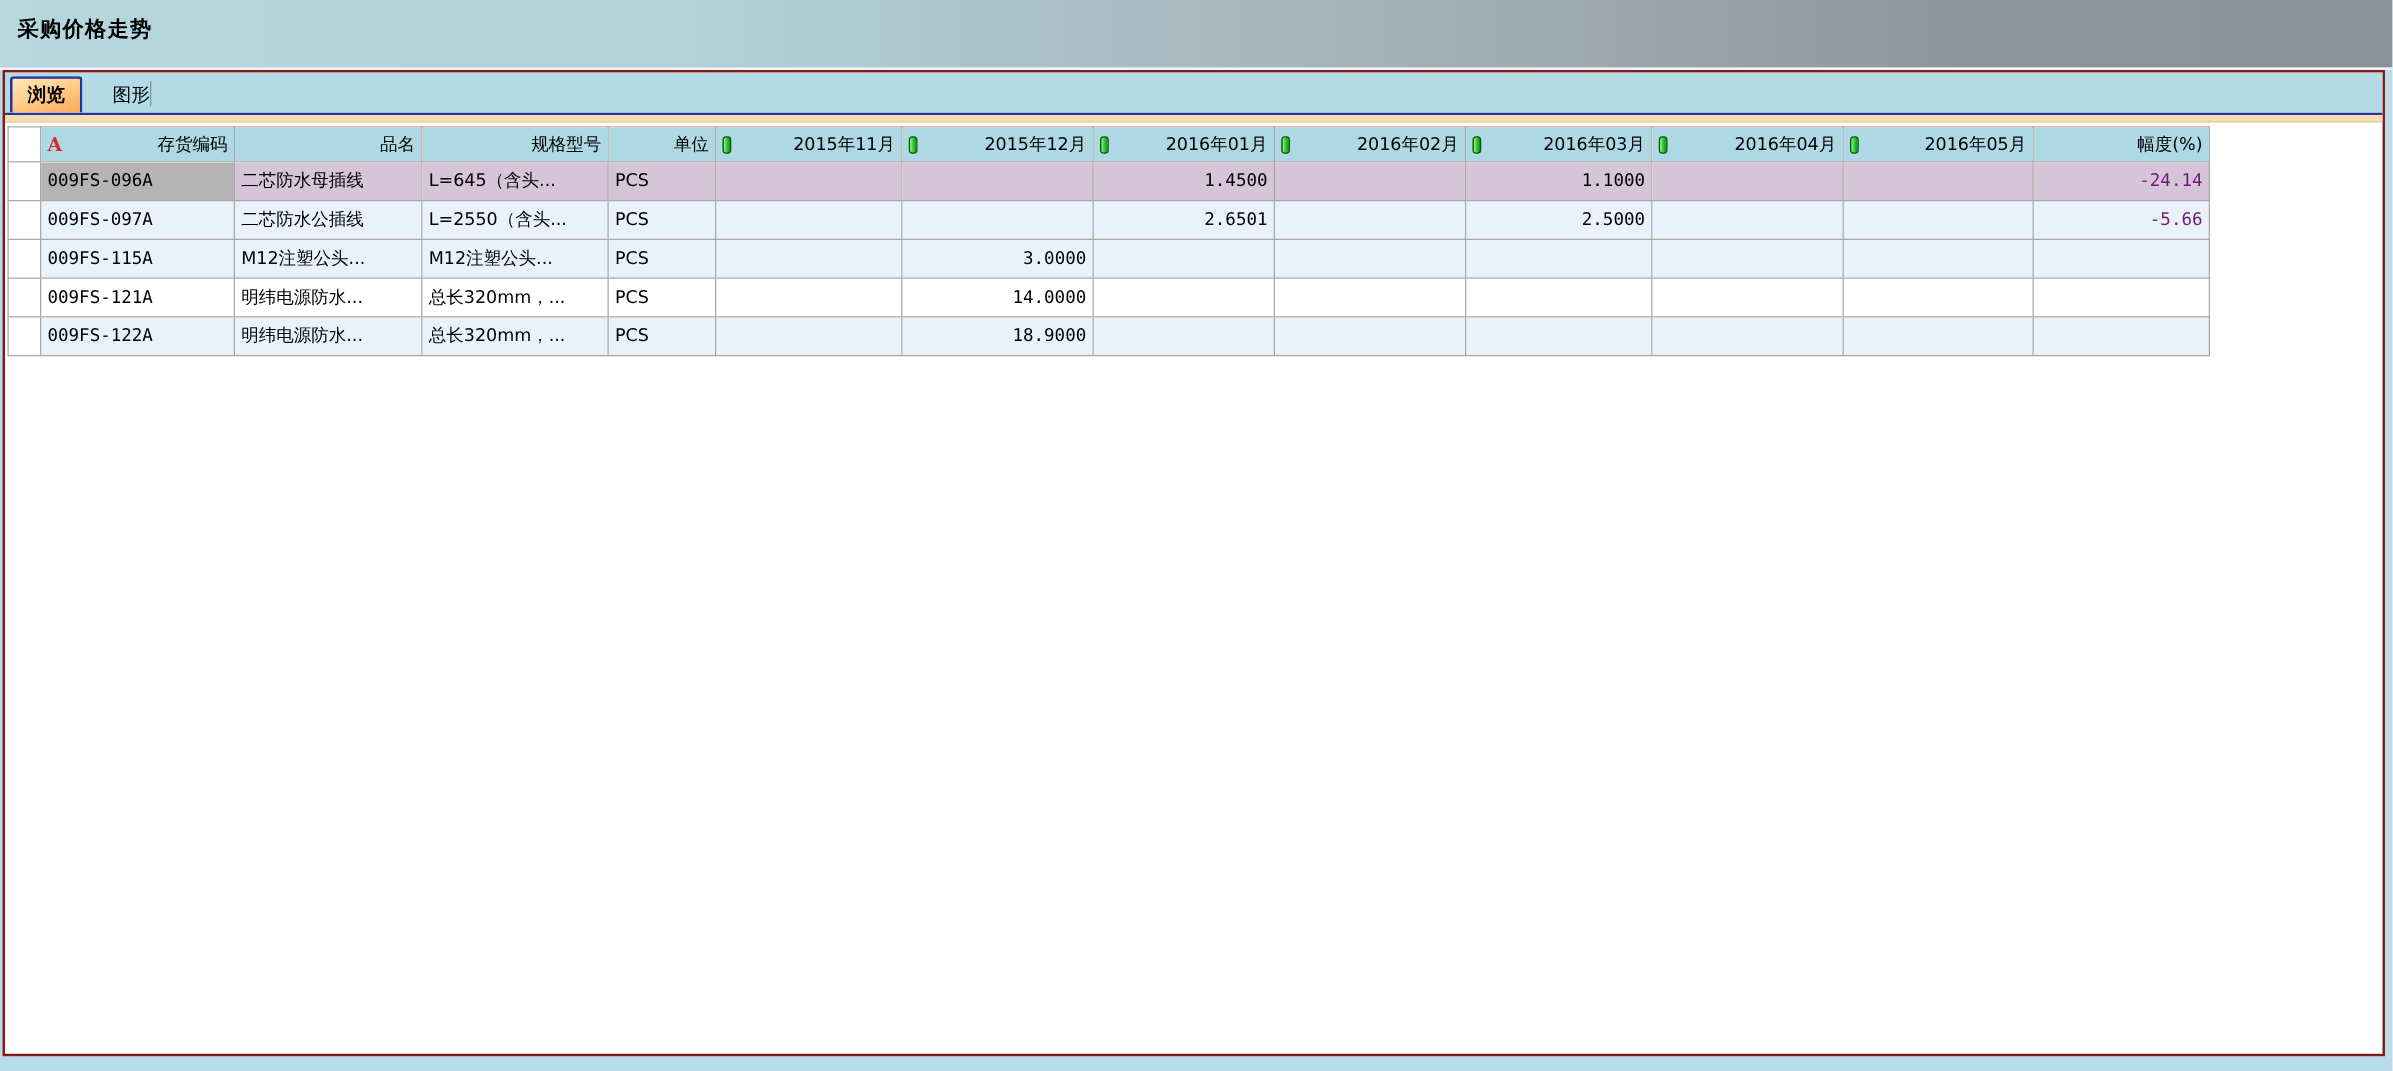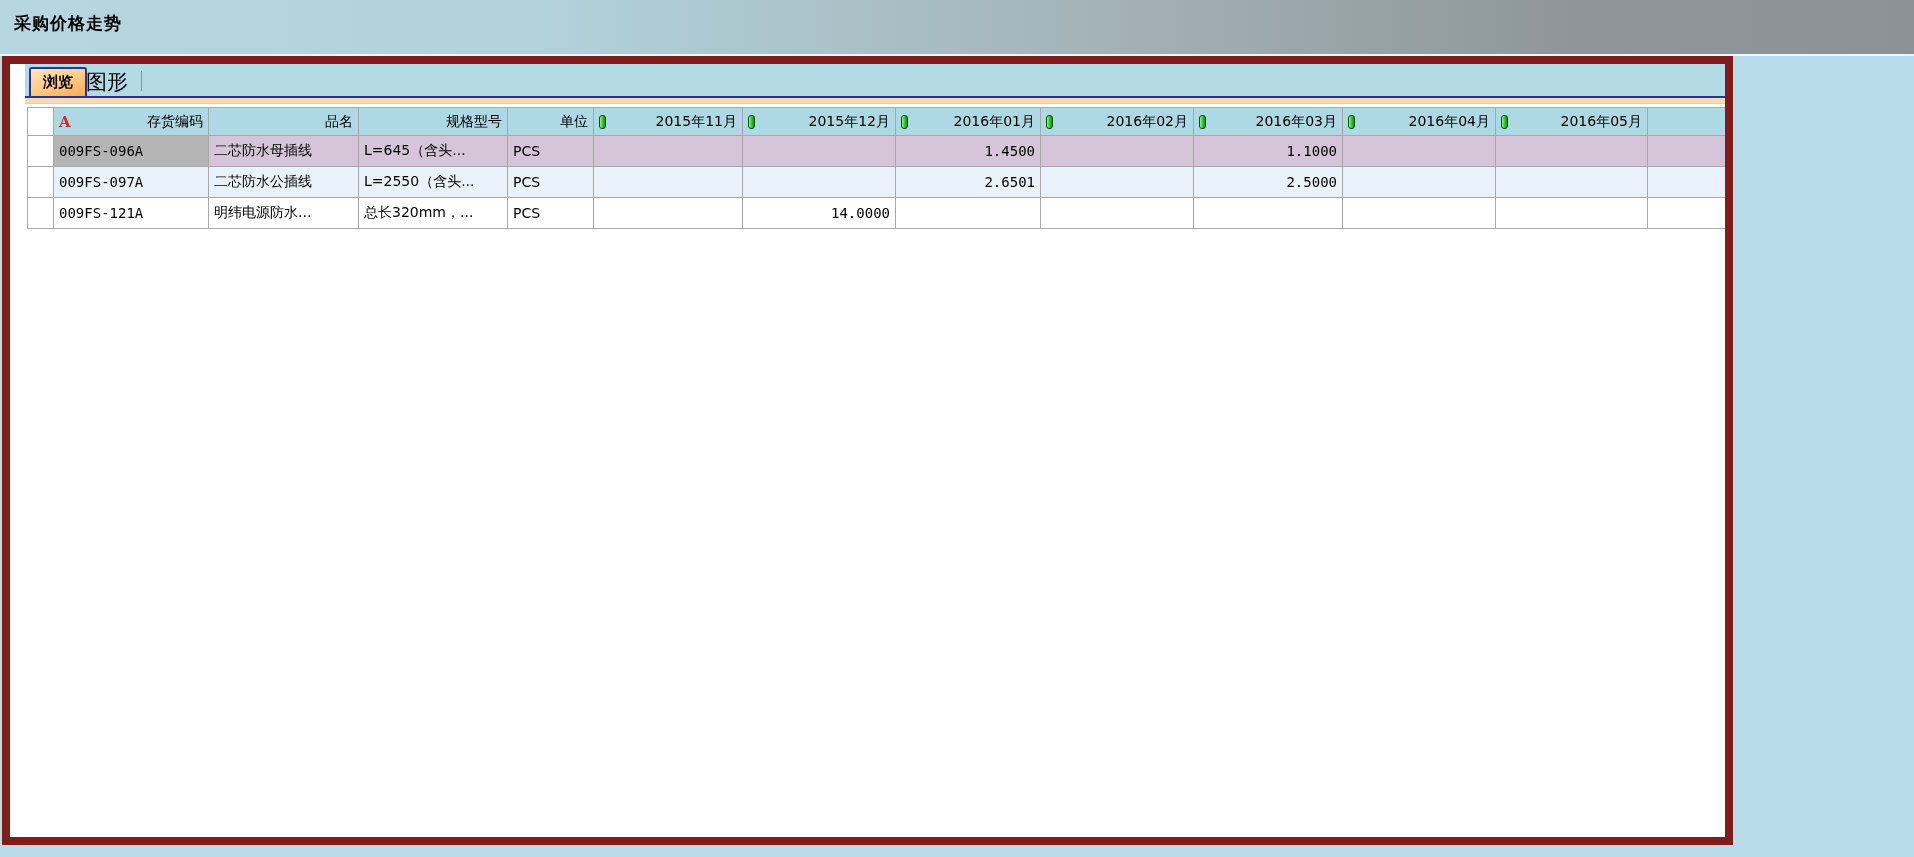--- a/index.html
+++ b/index.html
@@ -24,48 +24,47 @@
     letter-spacing: 1px;
   }
   .top-gap {
     position: absolute; left: 0; top: 54px;
     width: 1914px; height: 2px; background: #eef5f8;
   }
 
   
   .panel {
     position: absolute; left: 2px; top: 56px;
-    width: 1731px; height: 789px;
+    width: 1906px; height: 789px;
     background: #ffffff;
-    border: 8px solid #7f1d1d;
+    border: 2px solid #7f1d1d;
     overflow: hidden;
-    padding-left: 15px;
   }
 
   
   .tabstrip {
     position: relative;
     height: 32px;
     background: #b4dae6;
   }
   .tab-active {
     position: absolute; left: 4px; bottom: 0;
     width: 58px; height: 29px;
     background: linear-gradient(160deg, #ffe7b8 0%, #ffcf8d 45%, #fba856 100%);
     border: 2px solid #26359b; border-bottom: none;
     border-radius: 3px 3px 0 0;
     display: flex; align-items: center; justify-content: center;
     font-size: 15px; font-weight: bold; color: #000;
     cursor: pointer;
   }
   .tab-inactive {
-    position: absolute; left: 59px; bottom: 1px;
+    position: absolute; left: 78px; bottom: 1px;
     width: 46px; height: 26px;
     display: flex; align-items: center; justify-content: center;
-    font-size: 21px; color: #000;
+    font-size: 15px; color: #000;
     cursor: pointer;
   }
   .tab-sep {
     position: absolute; left: 116px; bottom: 5px;
     width: 1px; height: 20px; background: #7d93a8;
   }
   .navy-line { height: 2px; background: #26359b; }
   .wheat-strip { height: 6px; background: #f3ddb0; border-bottom: 1px solid #e6cf9d; }
 
   
@@ -194,28 +193,58 @@
             <td class="cell-text">PCS</td>
             <td class="cell-num"></td>
             <td class="cell-num"></td>
             <td class="cell-num">2.6501</td>
             <td class="cell-num"></td>
             <td class="cell-num">2.5000</td>
             <td class="cell-num"></td>
             <td class="cell-num"></td>
             <td class="cell-num cell-range">-5.66</td>
           </tr>
+          <tr class="alt">
+            <td class="indicator"></td>
+            <td class="cell-code">009FS-115A</td>
+            <td class="cell-text">M12注塑公头...</td>
+            <td class="cell-text">M12注塑公头...</td>
+            <td class="cell-text">PCS</td>
+            <td class="cell-num"></td>
+            <td class="cell-num">3.0000</td>
+            <td class="cell-num"></td>
+            <td class="cell-num"></td>
+            <td class="cell-num"></td>
+            <td class="cell-num"></td>
+            <td class="cell-num"></td>
+            <td class="cell-num cell-range"></td>
+          </tr>
           <tr>
             <td class="indicator"></td>
             <td class="cell-code">009FS-121A</td>
             <td class="cell-text">明纬电源防水...</td>
             <td class="cell-text">总长320mm，...</td>
             <td class="cell-text">PCS</td>
             <td class="cell-num"></td>
             <td class="cell-num">14.0000</td>
+            <td class="cell-num"></td>
+            <td class="cell-num"></td>
+            <td class="cell-num"></td>
+            <td class="cell-num"></td>
+            <td class="cell-num"></td>
+            <td class="cell-num cell-range"></td>
+          </tr>
+          <tr class="alt">
+            <td class="indicator"></td>
+            <td class="cell-code">009FS-122A</td>
+            <td class="cell-text">明纬电源防水...</td>
+            <td class="cell-text">总长320mm，...</td>
+            <td class="cell-text">PCS</td>
+            <td class="cell-num"></td>
+            <td class="cell-num">18.9000</td>
             <td class="cell-num"></td>
             <td class="cell-num"></td>
             <td class="cell-num"></td>
             <td class="cell-num"></td>
             <td class="cell-num"></td>
             <td class="cell-num cell-range"></td>
           </tr>
         </tbody>
       </table>
   </div>

